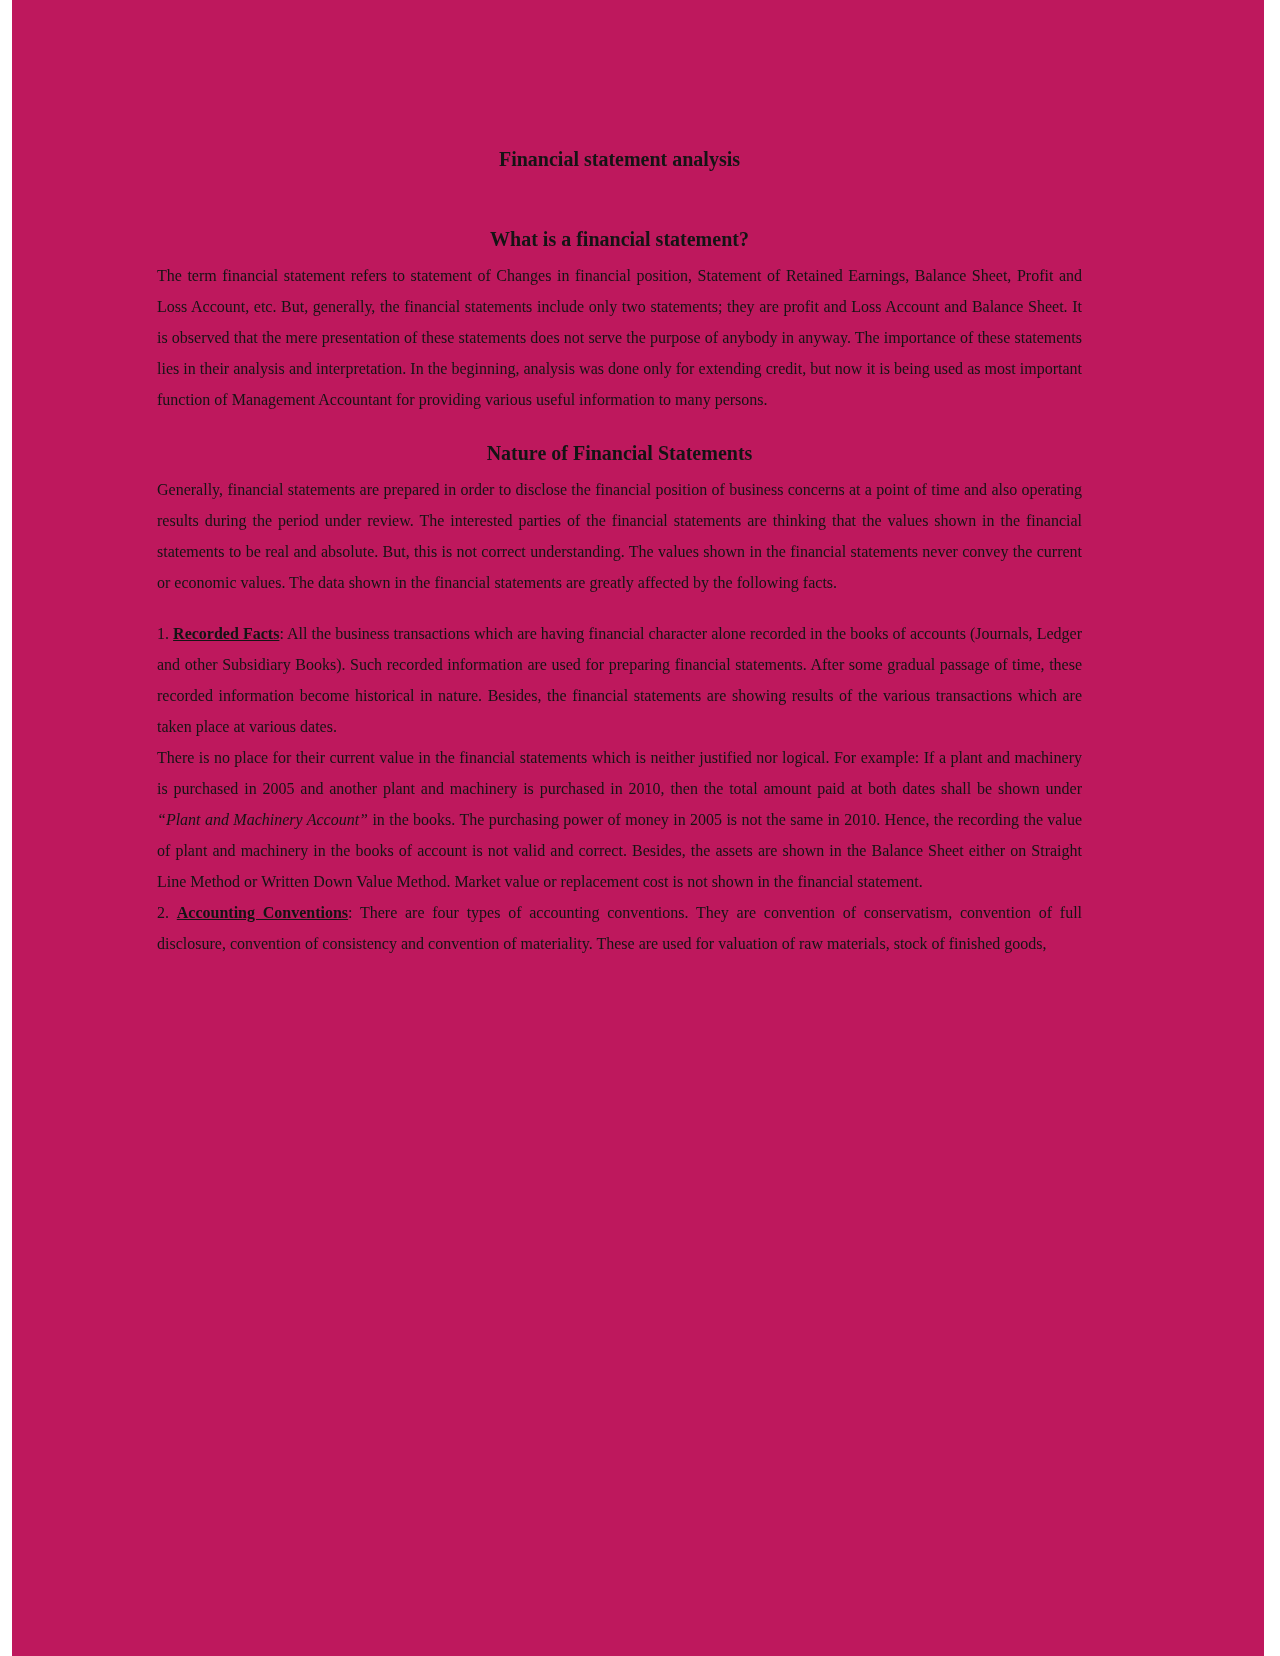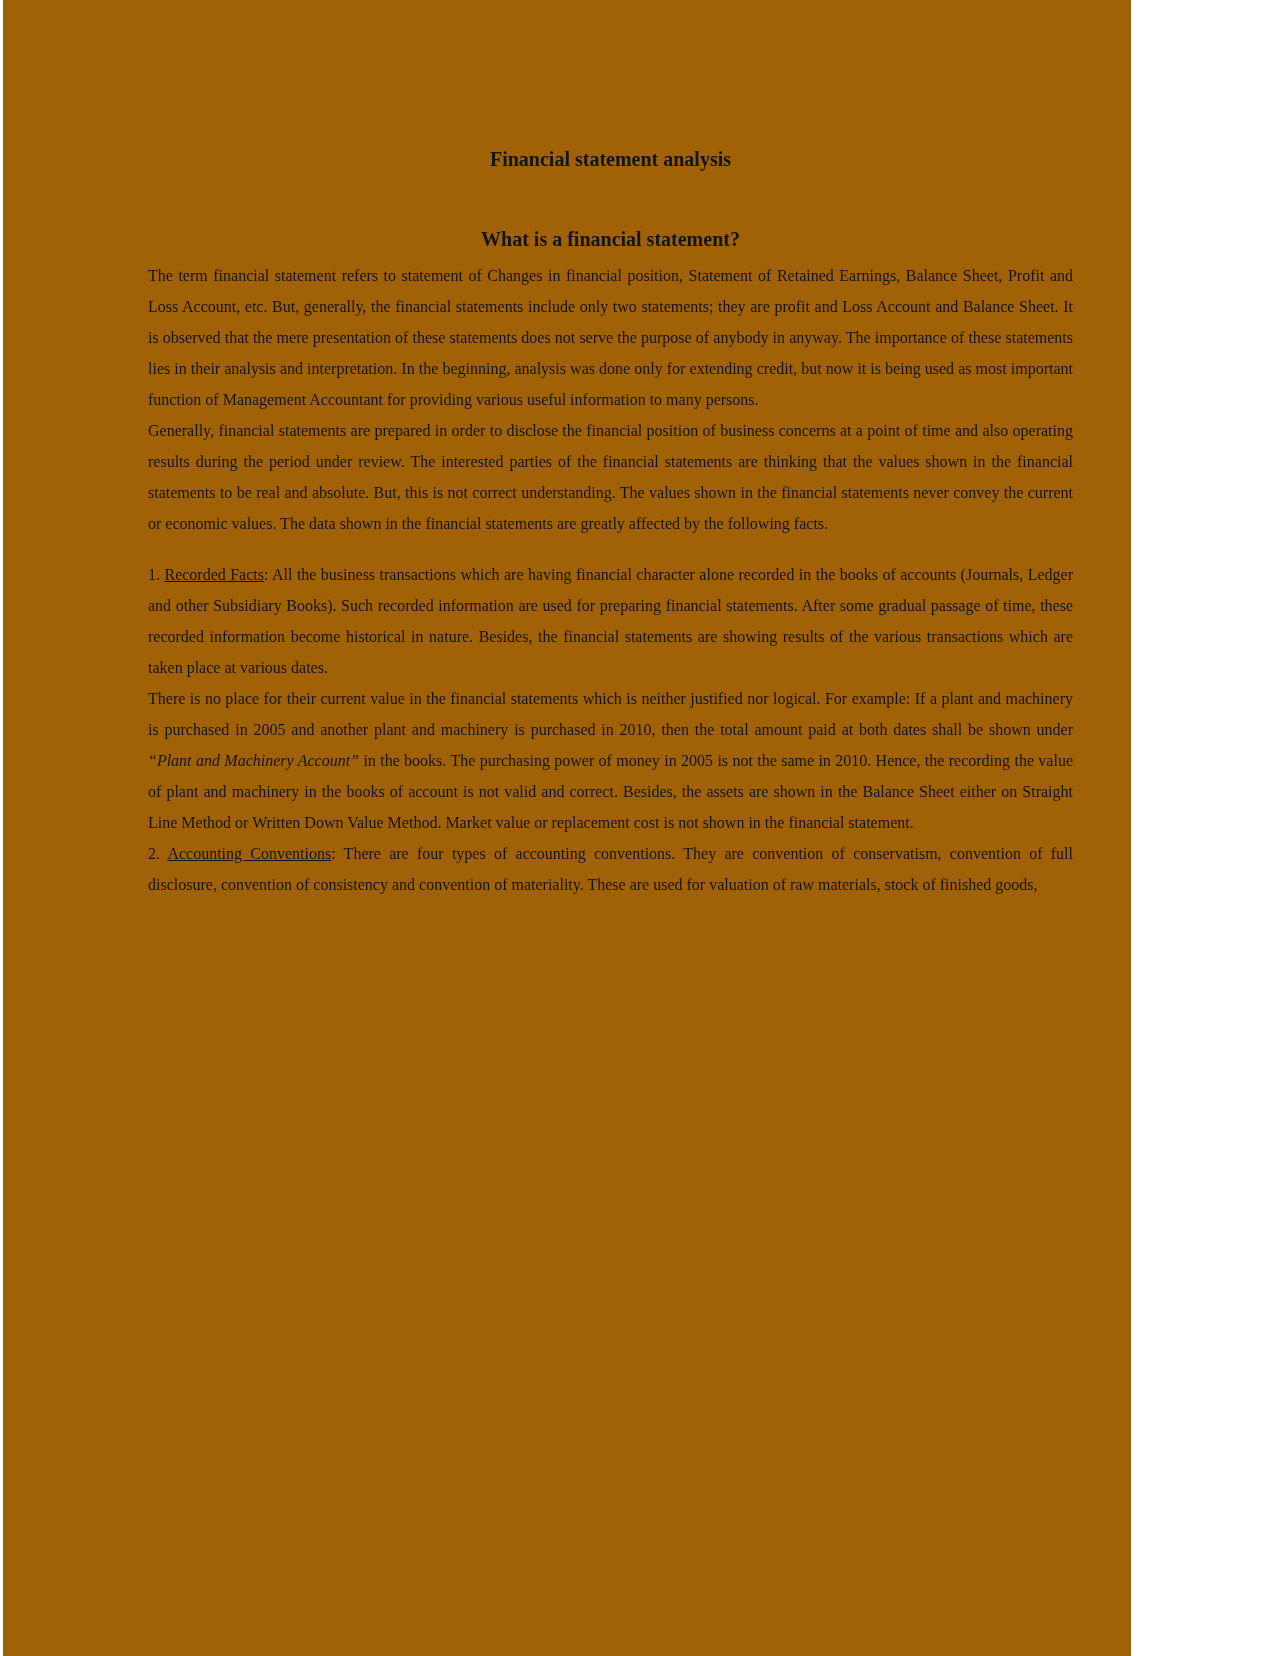--- a/index.html
+++ b/index.html
@@ -11,24 +11,24 @@
     width: 1280px;
     height: 1656px;
     font-family: "Liberation Serif", "DejaVu Serif", serif;
     color: #141414;
     position: relative;
     overflow: hidden;
   }
   .doc-page {
     position: absolute;
     top: 0;
-    left: 3px;
-    width: 1128px;
+    left: 12px;
+    width: 1252px;
     height: 1656px;
-    background: #a16207;
+    background: #be185d;
   }
   .doc-content {
     position: absolute;
     top: 144px;
     left: 145px;
     width: 925px;
   }
   .doc-title {
     font-size: 20px;
     line-height: 31px;
@@ -46,34 +46,35 @@
   .doc-paragraph {
     font-size: 16px;
     line-height: 31px;
     text-align: justify;
     margin: 0;
   }
   .doc-paragraph.gap-before {
     margin-top: 20px;
   }
   .run-bold-underline {
-    font-weight: normal;
+    font-weight: bold;
     text-decoration: underline;
     margin-top: 14px;
   }
   .run-italic {
     font-style: italic;
   }
 </style>
 </head>
 <body>
 
 <div class="doc-page">
   <div class="doc-content">
       <h1 class="doc-title">Financial statement analysis</h1>
       <h2 class="doc-heading">What is a financial statement?</h2>
       <p class="doc-paragraph">The term financial statement refers to statement of Changes in financial position, Statement of Retained Earnings, Balance Sheet, Profit and Loss Account, etc. But, generally, the financial statements include only two statements; they are profit and Loss Account and Balance Sheet. It is observed that the mere presentation of these statements does not serve the purpose of anybody in anyway. The importance of these statements lies in their analysis and interpretation. In the beginning, analysis was done only for extending credit, but now it is being used as most important function of Management Accountant for providing various useful information to many persons.</p>
+      <h2 class="doc-heading">Nature of Financial Statements</h2>
       <p class="doc-paragraph">Generally, financial statements are prepared in order to disclose the financial position of business concerns at a point of time and also operating results during the period under review. The interested parties of the financial statements are thinking that the values shown in the financial statements to be real and absolute. But, this is not correct understanding. The values shown in the financial statements never convey the current or economic values. The data shown in the financial statements are greatly affected by the following facts.</p>
       <p class="doc-paragraph gap-before">1. <span class="run-bold-underline">Recorded Facts</span>: All the business transactions which are having financial character alone recorded in the books of accounts (Journals, Ledger and other Subsidiary Books). Such recorded information are used for preparing financial statements. After some gradual passage of time, these recorded information become historical in nature. Besides, the financial statements are showing results of the various transactions which are taken place at various dates.</p>
       <p class="doc-paragraph">There is no place for their current value in the financial statements which is neither justified nor logical. For example: If a plant and machinery is purchased in 2005 and another plant and machinery is purchased in 2010, then the total amount paid at both dates shall be shown under <span class="run-italic">“Plant and Machinery Account”</span> in the books. The purchasing power of money in 2005 is not the same in 2010. Hence, the recording the value of plant and machinery in the books of account is not valid and correct. Besides, the assets are shown in the Balance Sheet either on Straight Line Method or Written Down Value Method. Market value or replacement cost is not shown in the financial statement.</p>
       <p class="doc-paragraph">2. <span class="run-bold-underline">Accounting  Conventions</span>: There are four types of accounting conventions. They are convention of conservatism, convention of full disclosure, convention of consistency and convention of materiality. These are used for valuation of raw materials, stock of finished goods,</p>
     </div>
 </div>
 
 </body></html>

